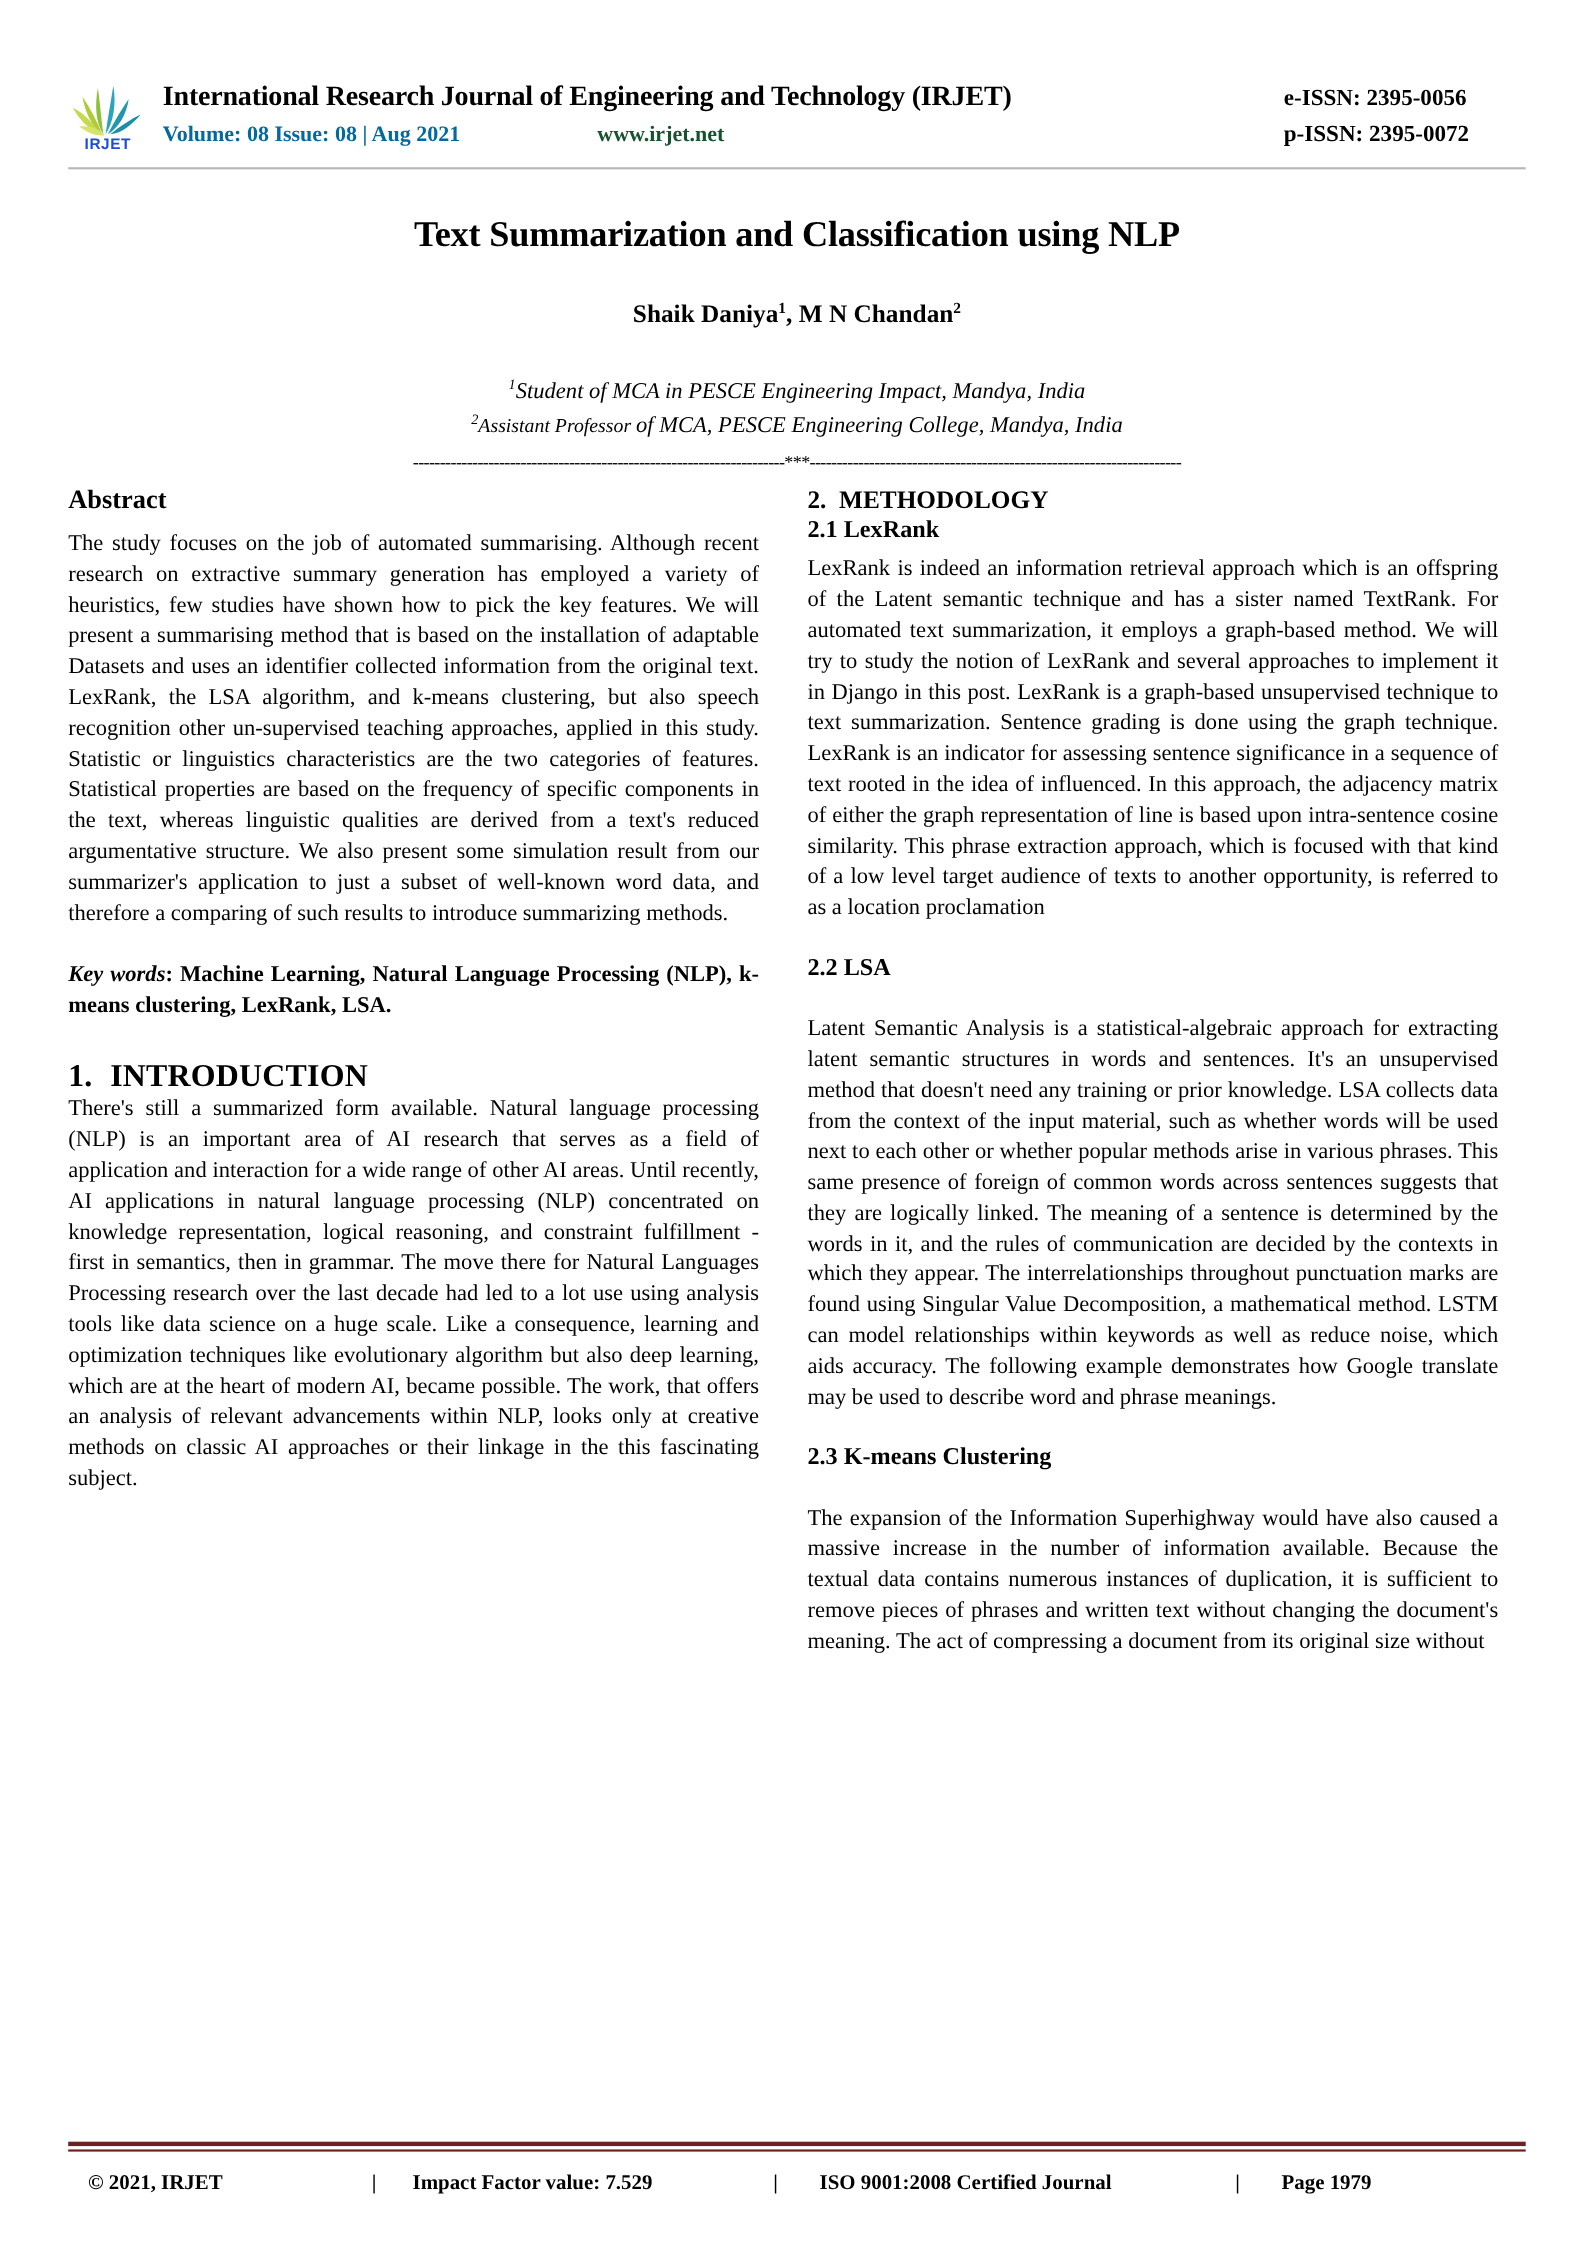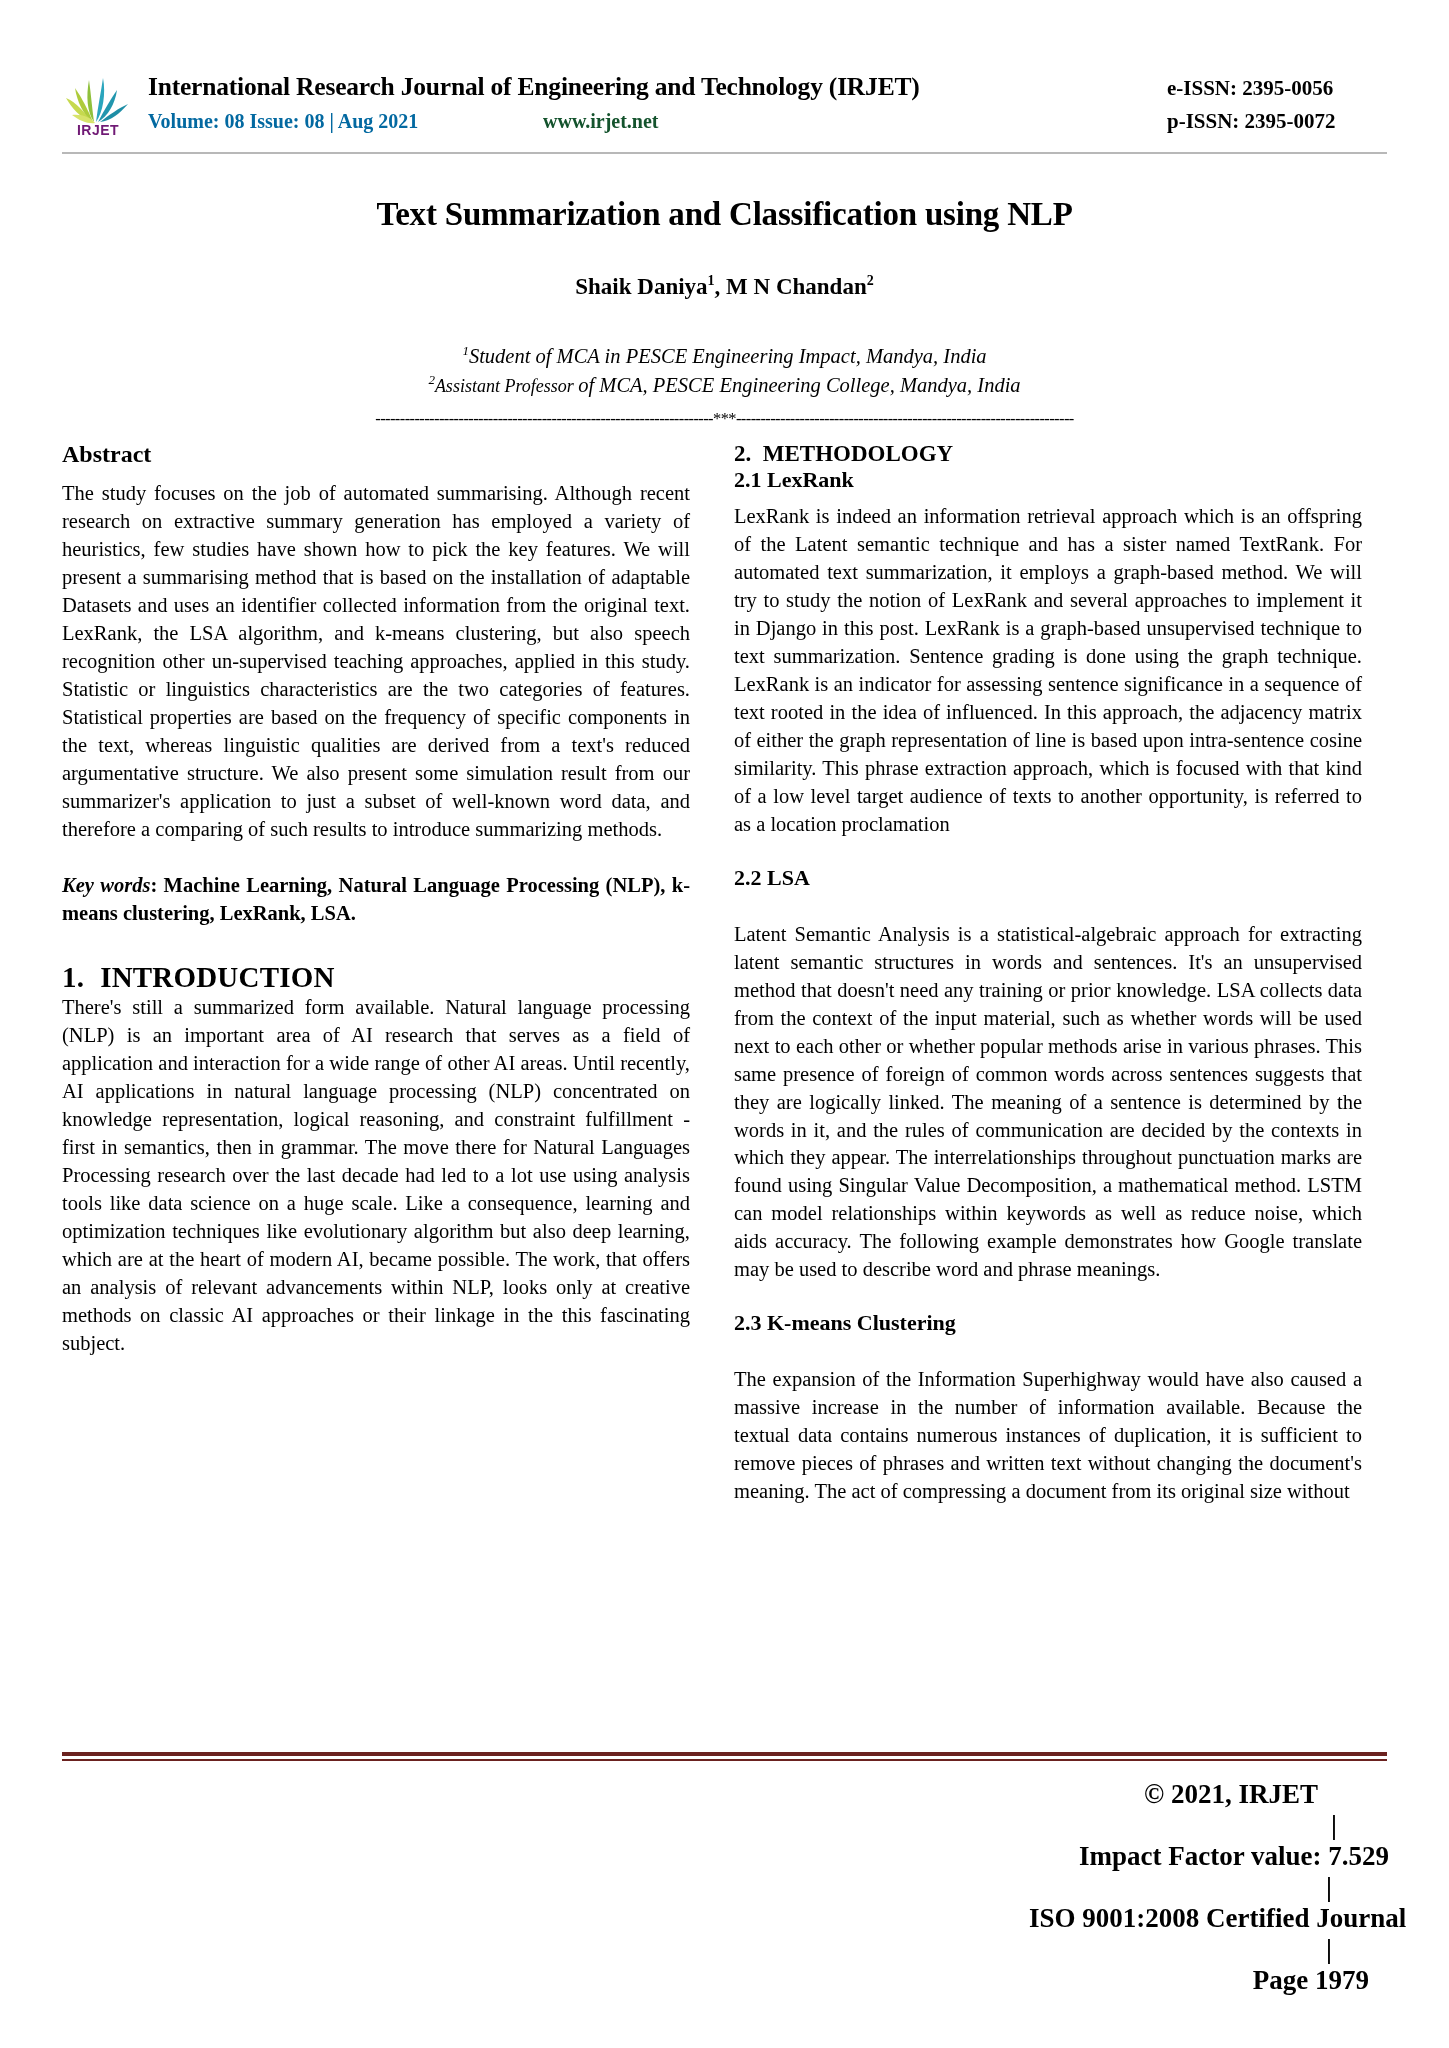--- a/index.html
+++ b/index.html
@@ -41,21 +41,21 @@
   .logo-fan {
     position: relative;
     width: 68px;
     height: 52px;
   }
   .logo-fan svg { display:block; }
   .logo-word {
     font-family: "Liberation Sans", sans-serif;
     font-size: 14px;
     font-weight: bold;
-    color: #701a75;
+    color: #1d4ed8;
     letter-spacing: 0.5px;
     text-align: center;
     margin-top: -2px;
   }
   .masthead-text {
     flex: 1 1 auto;
   }
   .mast-row {
     display: flex;
     align-items: baseline;
@@ -208,25 +208,24 @@
     background: #6b2220;
     margin-bottom: 3px;
   }
   .footer-rule-thin {
     height: 2px;
     background: #6b2220;
   }
   .footer-row {
     display: flex;
     align-items: flex-end;
-    font-size: 27px;
+    font-size: 19px;
     font-weight: bold;
     margin-top: 18px;
     padding: 0 18px;
-    flex-direction: column;
   }
   .footer-row .cell { white-space: nowrap; }
   .footer-row .sep { color: #000; }
   .f1 { width: 225px; }
   .f-sep1 { width: 70px; text-align: center; }
   .f2 { width: 290px; }
   .f-sep2 { width: 80px; text-align: center; }
   .f3 { width: 340px; }
   .f-sep3 { width: 80px; text-align: center; }
   .f4 { }

